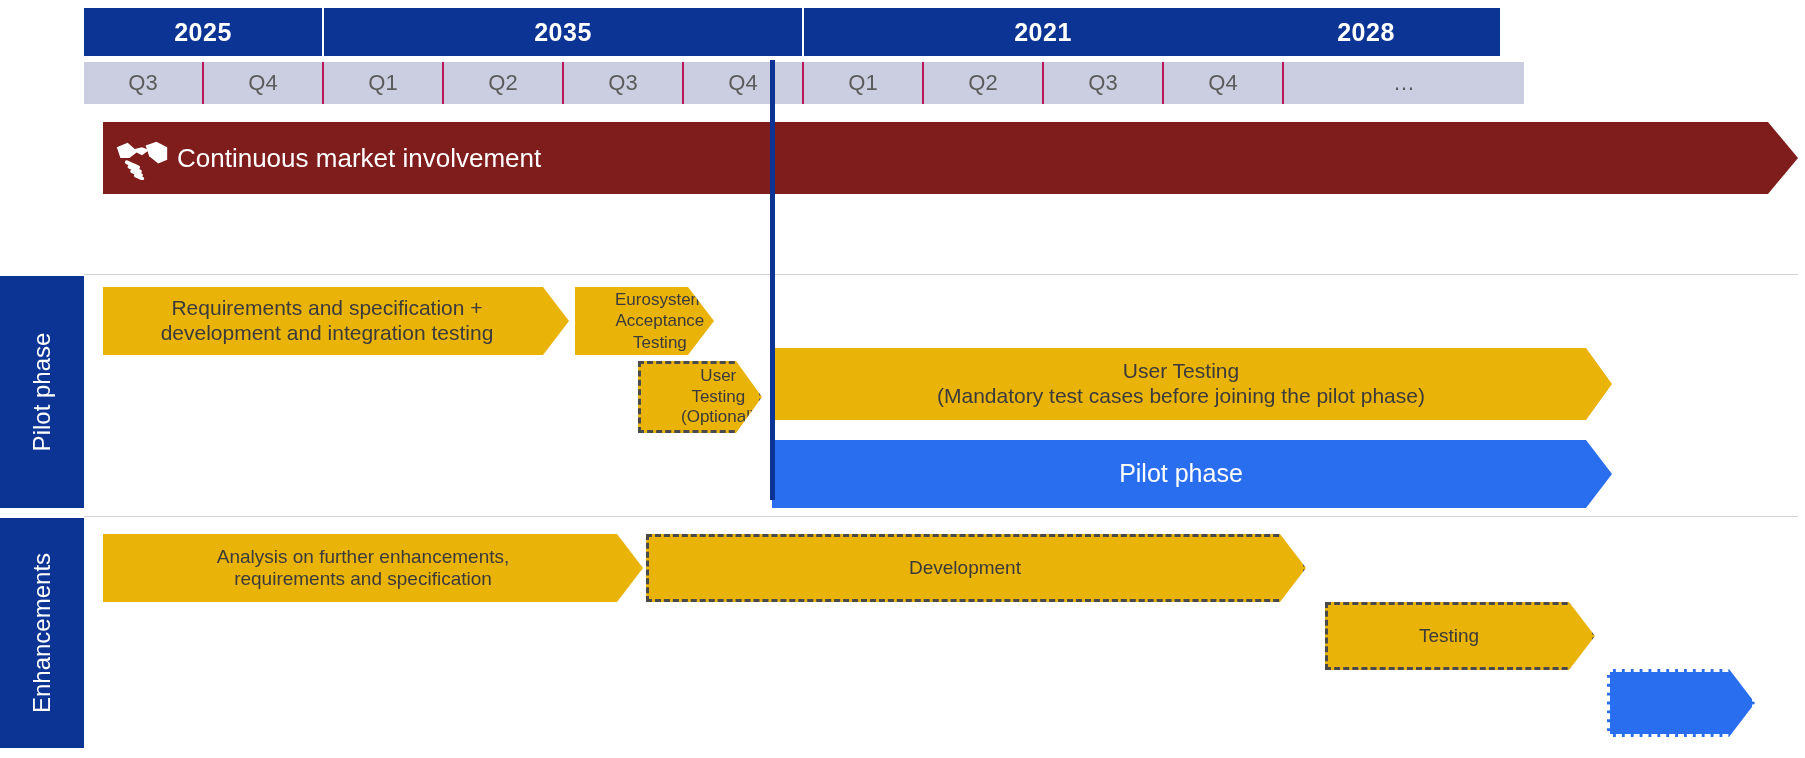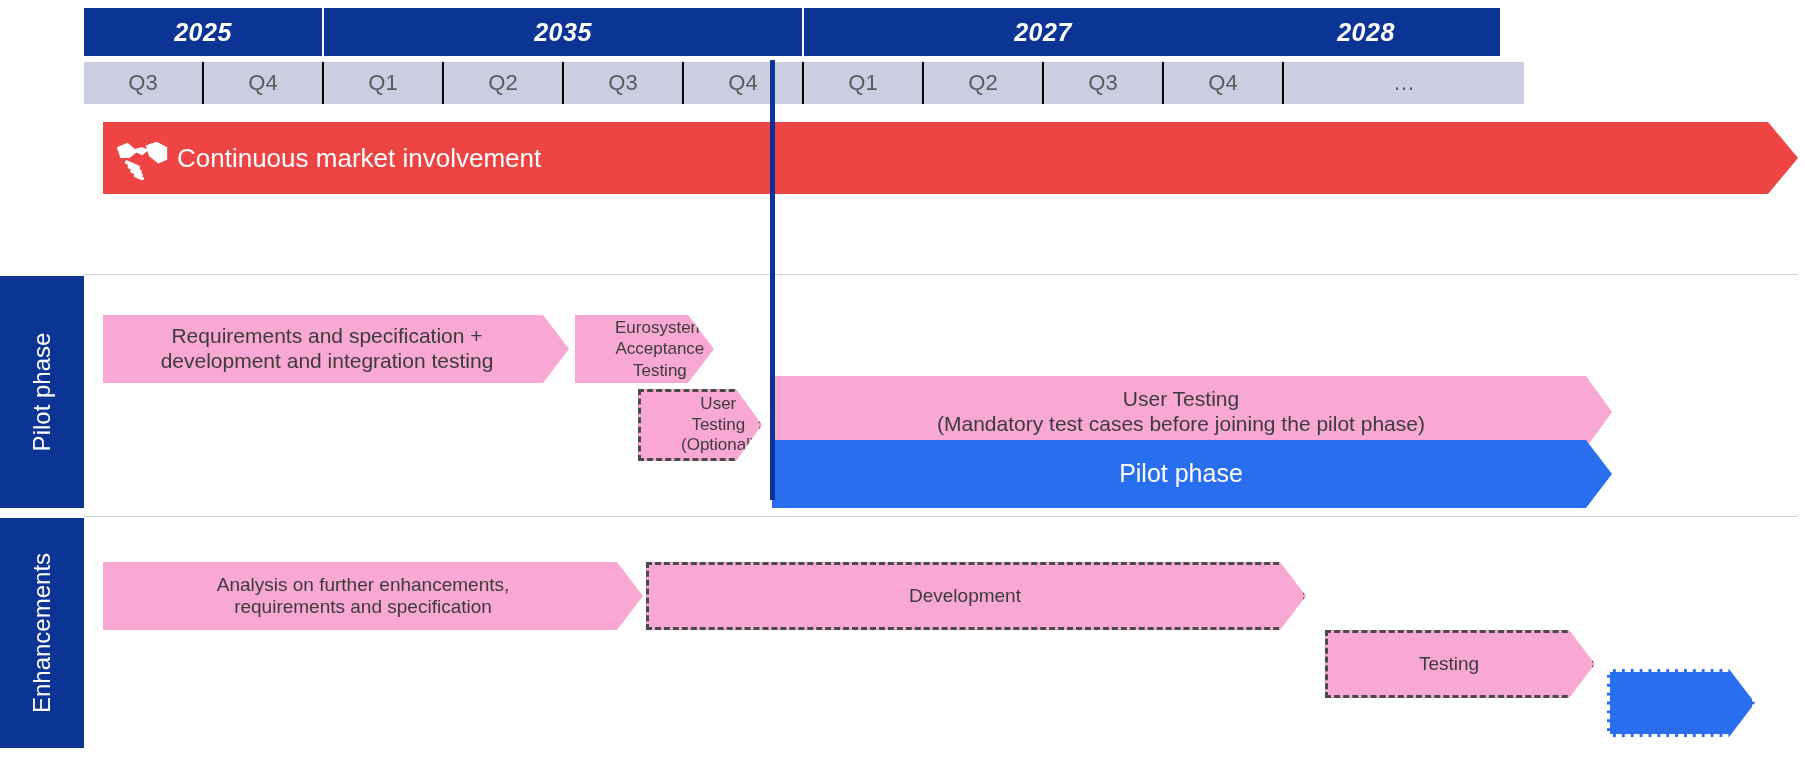--- a/index.html
+++ b/index.html
@@ -15,30 +15,29 @@
   
   .year-row{position:absolute;left:84px;top:8px;height:48px;}
   .year-cell{
     position:absolute;top:0;height:48px;
     background:#0b3494;color:#ffffff;
     font-size:25px;font-weight:bold;
     display:flex;align-items:center;justify-content:center;
     box-sizing:border-box;
     border-right:2px solid #ffffff;
     letter-spacing:.5px;
-    font-style:italic;
   }
   .q-row{position:absolute;left:84px;top:62px;height:42px;}
   .q-cell{
     position:absolute;top:0;height:42px;
     background:#ccceE0;background:#cbcde0;
     color:#5b5b5b;font-size:22px;
     display:flex;align-items:center;justify-content:center;
     box-sizing:border-box;
-    border-right:2px solid #000000;
+    border-right:2px solid #be185d;
   }
 
   
   .marker{
     position:absolute;width:5px;background:#0b3494;z-index:40;
   }
 
   
   .bar{
     position:absolute;
@@ -50,21 +49,21 @@
     width:100%;text-align:center;line-height:1.18;
     pointer-events:none;
   }
 
   .arrow-shape{
     clip-path:polygon(0 0, calc(100% - 26px) 0, 100% 50%, calc(100% - 26px) 100%, 0 100%);
   }
 
   
   #green-bar{
-    background:#ef4444;
+    background:#7f1d1d;
     clip-path:polygon(0 0, calc(100% - 30px) 0, 100% 50%, calc(100% - 30px) 100%, 0 100%);
   }
   #green-bar .lbl{
     text-align:left;color:#ffffff;font-size:26px;padding-left:74px;
   }
   .handshake{
     position:absolute;left:12px;top:50%;transform:translateY(-50%);
     width:54px;height:44px;
   }
 
@@ -86,40 +85,40 @@
     position:absolute;background:#0b3494;color:#ffffff;
     display:flex;align-items:center;justify-content:center;
   }
   .side-label span{
     transform:rotate(-90deg);white-space:nowrap;font-size:24px;
   }
 
   .rowline{position:absolute;height:1px;background:#d2d2d2;}
 
   
-  .lt{background:#f9a8d4;color:#3b3b3b;margin-top:28px;}
+  .lt{background:#eab308;color:#3b3b3b;}
   .dk{background:#2a6ef0;color:#ffffff;}
   .dashed{
     border:3px dashed #4a4a4a;
   }
   .dashed-white{border:3px dashed #ffffff;}
   .fs16{font-size:17px;padding-left:40px;}
   .fs18{font-size:19px;}
   .fs20{font-size:21px;}
   .fs24{font-size:25px;}
 </style>
 </head>
 <body>
 
 <div id="root">
 
   <div class="year-row">
     <div class="year-cell" style="left:0px;width:240px;">2025</div>
     <div class="year-cell" style="left:240px;width:480px;">2035</div>
-    <div class="year-cell" style="left:720px;width:480px;">2027</div>
+    <div class="year-cell" style="left:720px;width:480px;">2021</div>
     <div class="year-cell" style="left:1148px;width:268px;border-right:none;">2028</div>
   </div>
 
   <div class="q-row">
     <div class="q-cell" style="left:0px;width:120px;">Q3</div>
     <div class="q-cell" style="left:120px;width:120px;">Q4</div>
     <div class="q-cell" style="left:240px;width:120px;">Q1</div>
     <div class="q-cell" style="left:360px;width:120px;">Q2</div>
     <div class="q-cell" style="left:480px;width:120px;">Q3</div>
     <div class="q-cell" style="left:600px;width:120px;">Q4</div>

